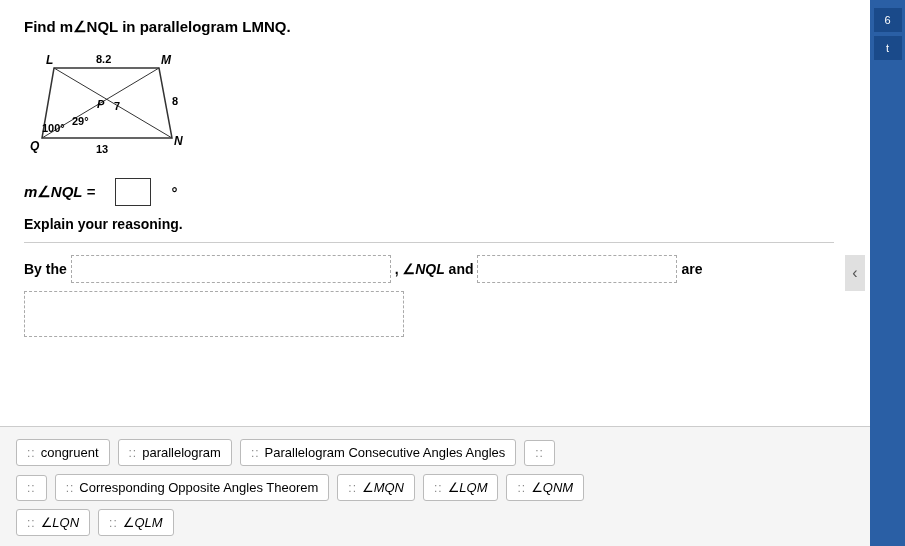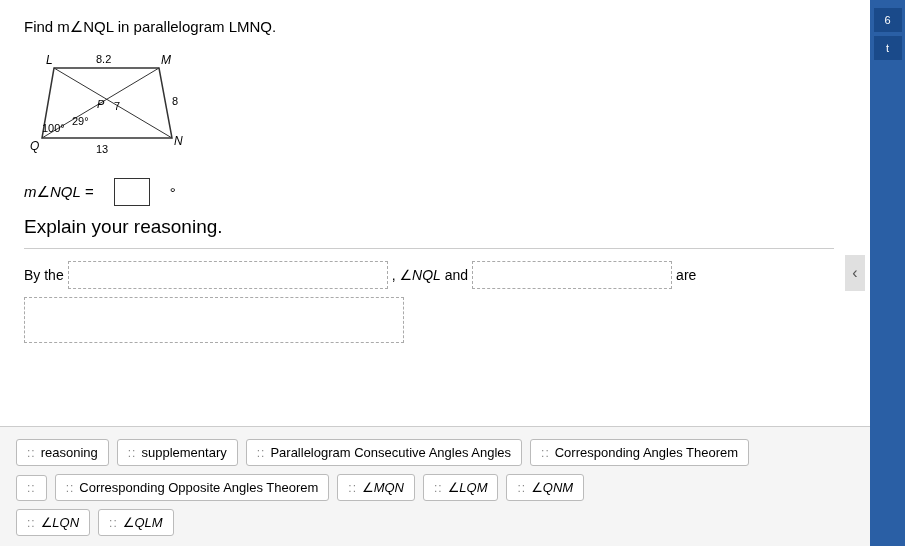--- a/index.html
+++ b/index.html
@@ -8,20 +8,21 @@
       background: #fff;
       width: 905px;
       height: 546px;
       overflow: hidden;
       position: relative;
     }
 
     .main-content {
       padding: 18px 36px 16px 24px;
       width: 870px;
+      font-weight: bold;
     }
 
     .problem-title {
       font-size: 15px;
       margin-bottom: 14px;
       font-style: italic;
     }
     .problem-title span {
       font-style: normal;
     }
@@ -50,21 +51,21 @@
     .answer-box {
       width: 36px;
       height: 28px;
       border: 1.5px solid #333;
       display: inline-block;
       text-align: center;
       line-height: 28px;
     }
 
     .explain-label {
-      font-size: 19px;
+      font-size: 14px;
       margin-bottom: 10px;
     }
 
     .reasoning-row {
       display: flex;
       align-items: center;
       gap: 4px;
       font-size: 14px;
       margin-bottom: 8px;
     }
@@ -252,33 +253,32 @@
   <div class="second-row">
     <div class="dashed-box dashed-box-large"></div>
   </div>
 
 </div>
 
 <div class="tokens-area">
   <div class="tokens-row">
     <div class="token">
       <span class="token-dots">::</span>
-      <span>reasoning</span>
-    </div>
-    <div class="token">
-      <span class="token-dots">::</span>
-      <span>supplementary</span>
+      <span>congruent</span>
+    </div>
+    <div class="token">
+      <span class="token-dots">::</span>
+      <span>parallelogram</span>
     </div>
     <div class="token">
       <span class="token-dots">::</span>
       <span>Parallelogram Consecutive Angles Angles</span>
     </div>
     <div class="token">
       <span class="token-dots">::</span>
-      <span>Corresponding Angles Theorem</span>
     </div>
   </div>
   <div class="tokens-row">
     <div class="token">
       <span class="token-dots">::</span>
     </div>
     <div class="token">
       <span class="token-dots">::</span>
       <span>Corresponding Opposite Angles Theorem</span>
     </div>

